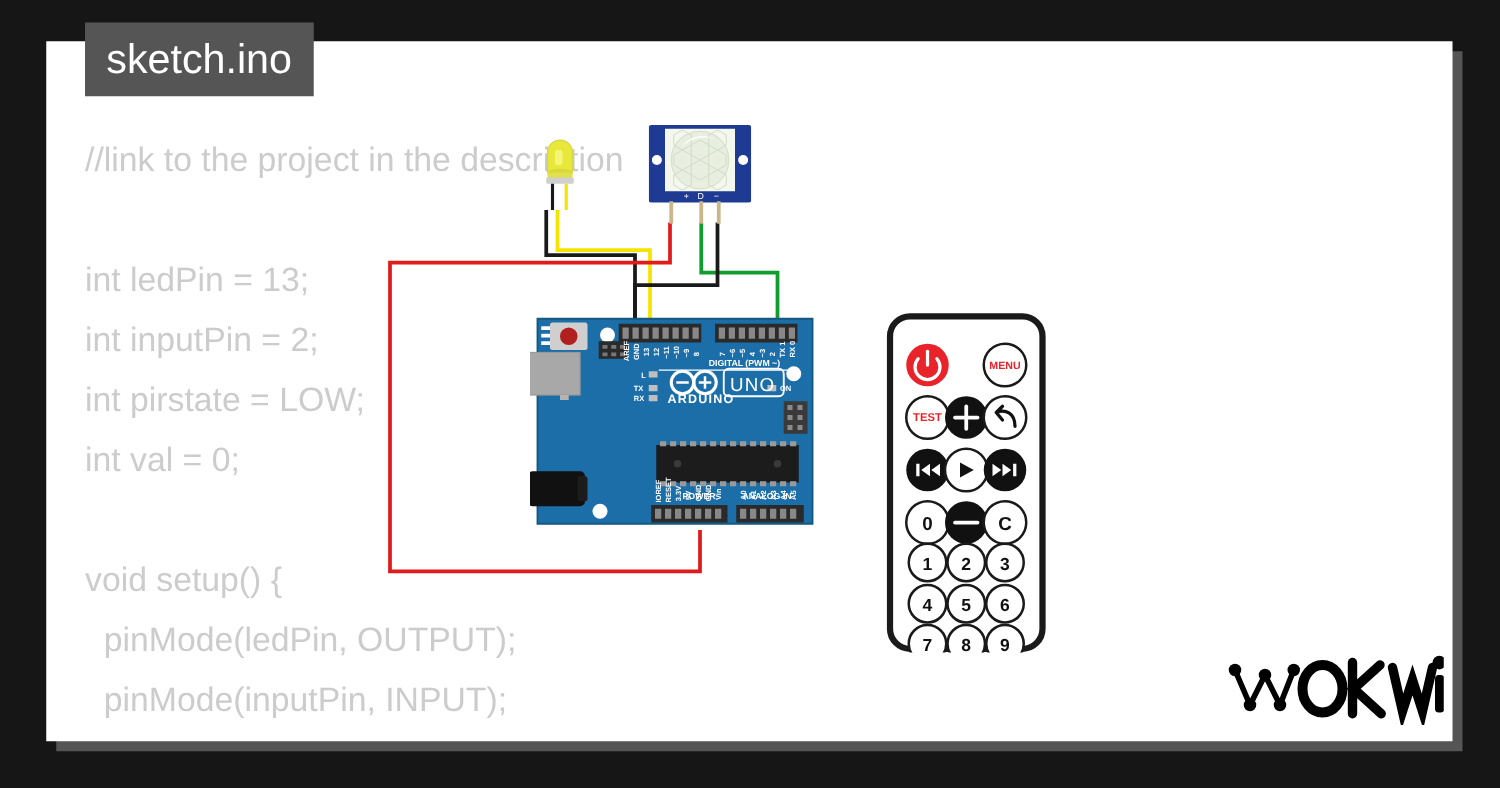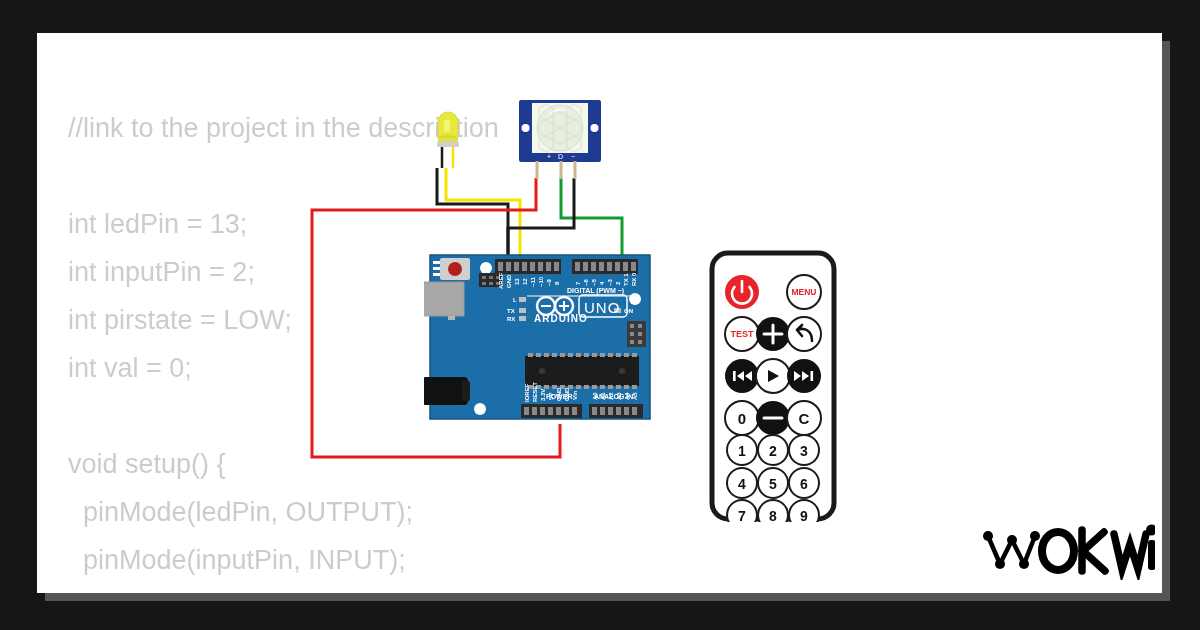--- a/index.html
+++ b/index.html
@@ -72,20 +72,21 @@
 
 int ledPin = 13;
 int inputPin = 2;
 int pirstate = LOW;
 int val = 0;
 
 void setup() {
   pinMode(ledPin, OUTPUT);
   pinMode(inputPin, INPUT);</div>
 
+  <div class="file-tab">sketch.ino</div>
 
   <svg class="wires" viewBox="0 0 1200 630">
 
     <path d="M437,168 L437,204 L508,204 L508,263" stroke="#1a1a1a" stroke-width="3" fill="none"></path>
 
     <path d="M446,168 L446,200 L520,200 L520,263" stroke="#f5e400" stroke-width="3" fill="none"></path>
 
     <path d="M536,178 L536,210 L312,210 L312,457 L560,457 L560,424" stroke="#e01b1b" stroke-width="3" fill="none"></path>
 
     <path d="M561,178 L561,218 L622,218 L622,263" stroke="#0f9d2f" stroke-width="3" fill="none"></path>

